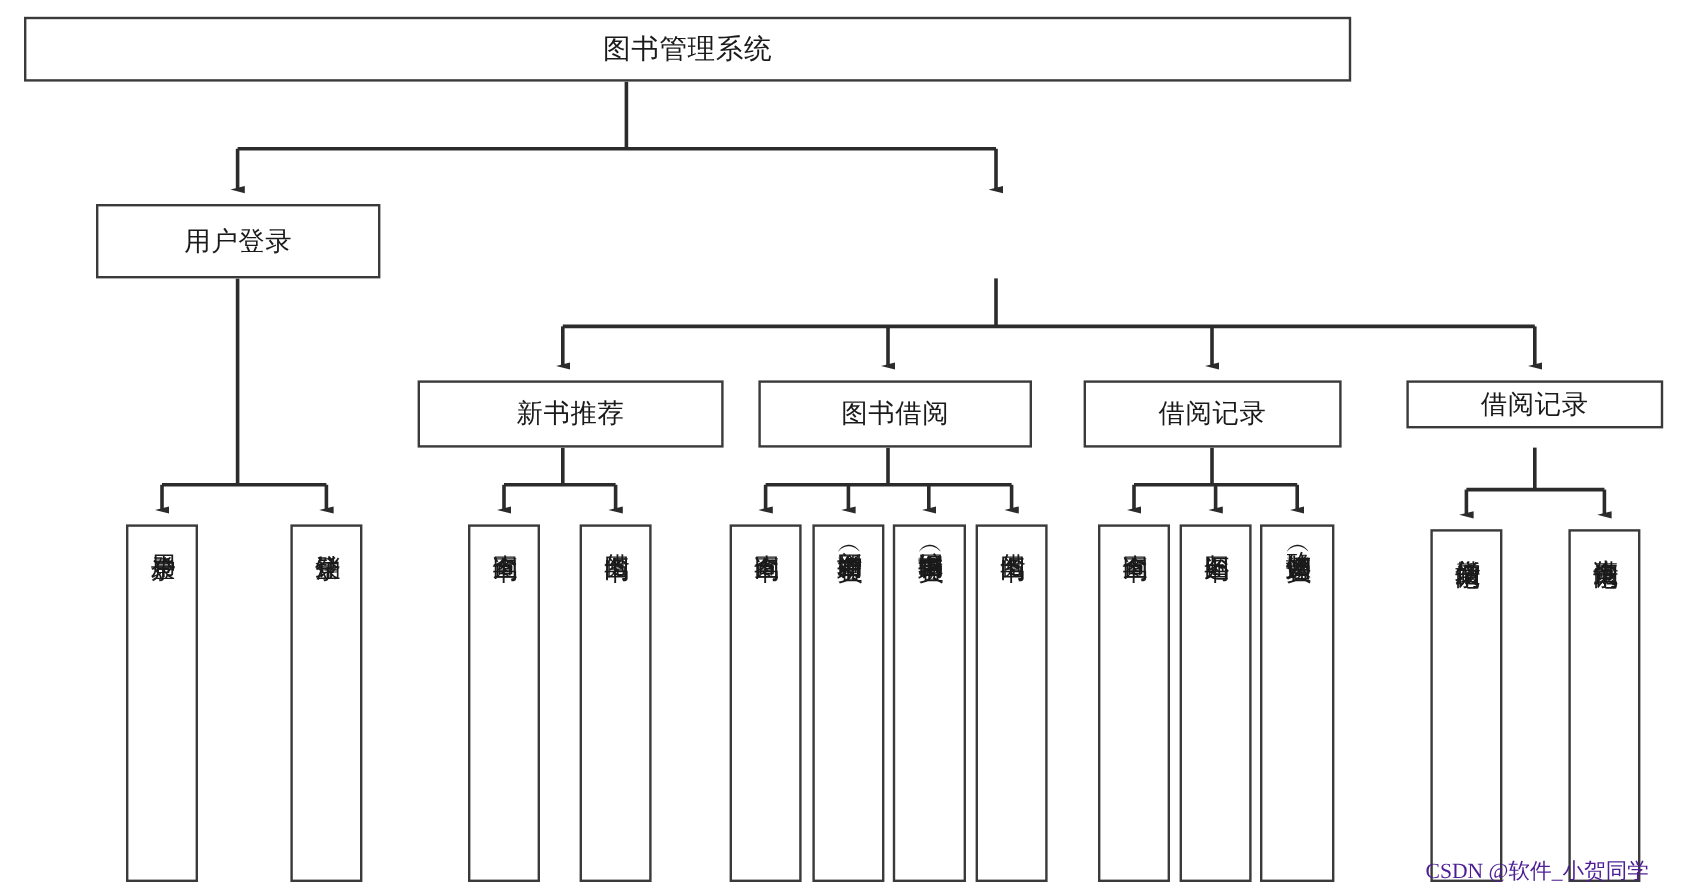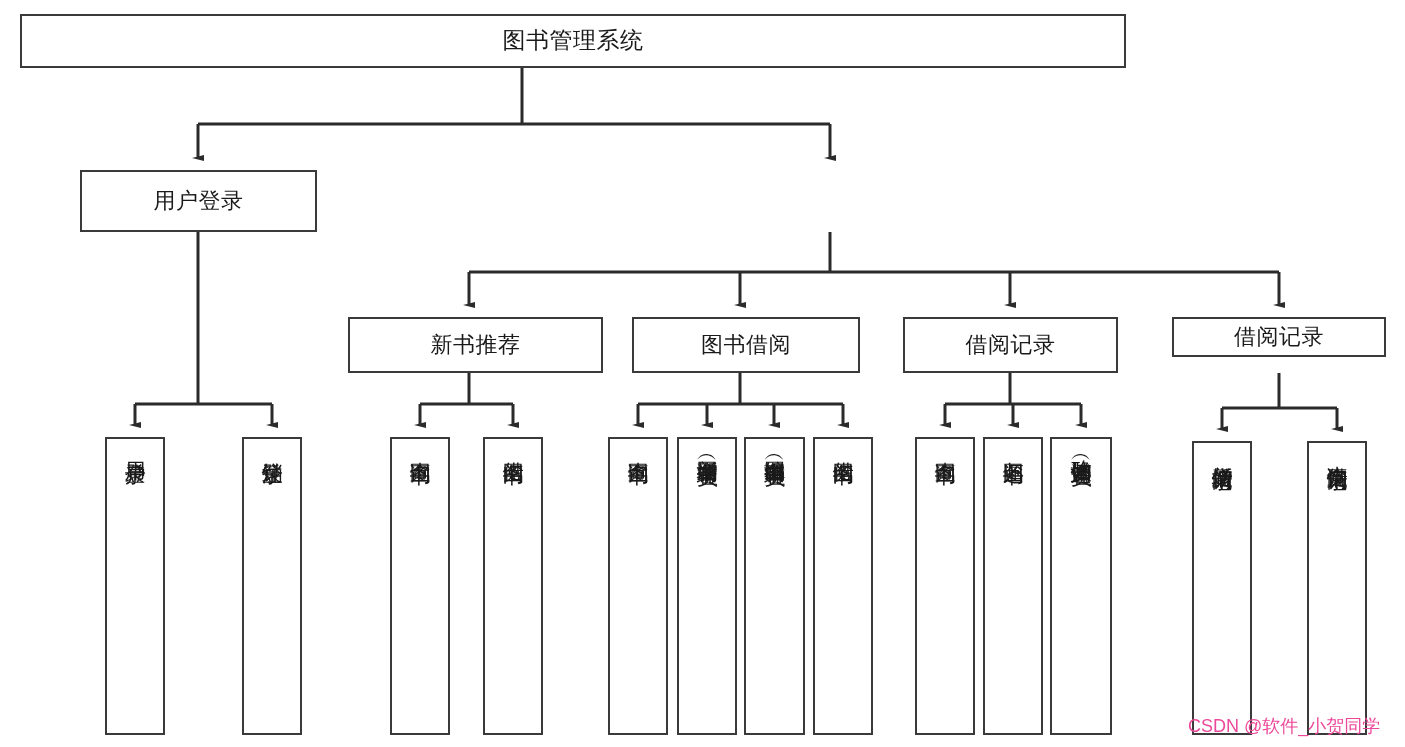--- a/index.html
+++ b/index.html
@@ -67,24 +67,24 @@
     margin-top: 2px;
   }
   .node.vert.tall-text .node-label {
     margin-top: 0px;
   }
   .watermark {
     position: absolute;
     left: 1188px;
     top: 714px;
     font-size: 18px;
-    color: #ec4899;
+    color: #4c1d95;
     white-space: nowrap;
     z-index: 5;
-    font-family: Liberation Sans, sans-serif;
+    font-family: Liberation Serif, serif;
   }
 </style>
 </head>
 <body>
 
 <div id="diagram-root">
 
   <svg id="edges-layer" width="1405" height="747" viewBox="0 0 1405 747">
     <defs>
       <marker id="arrowhead" markerWidth="10" markerHeight="12" refX="3" refY="6" orient="auto" markerUnits="userSpaceOnUse">

